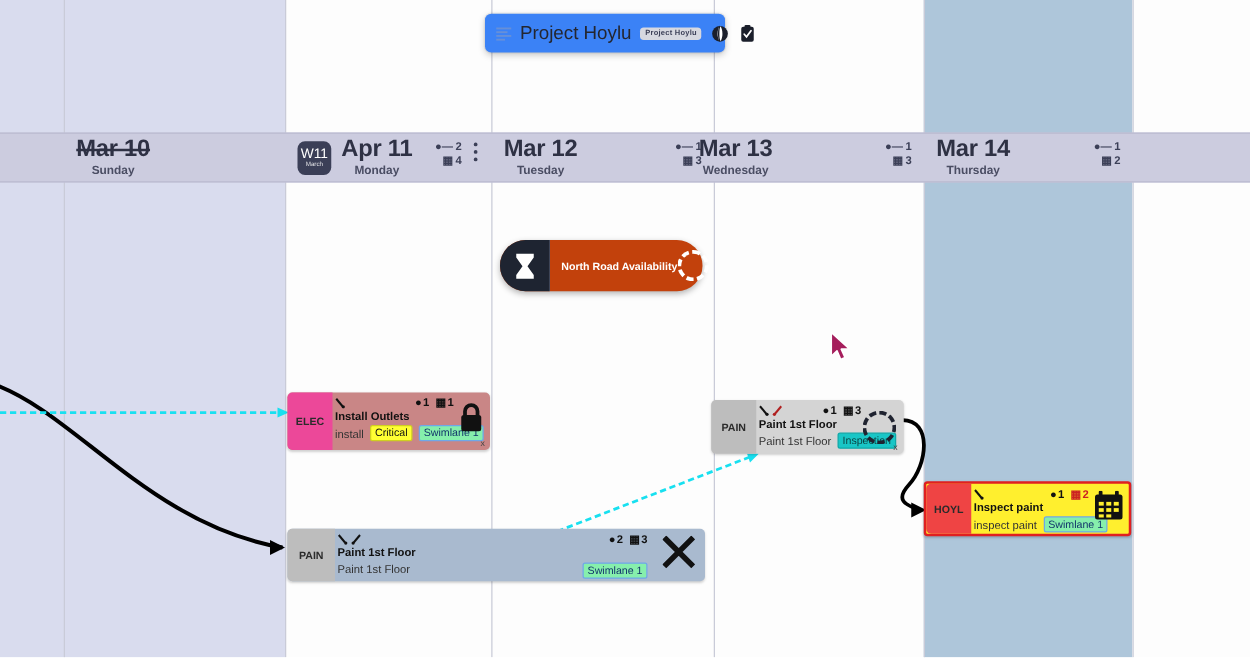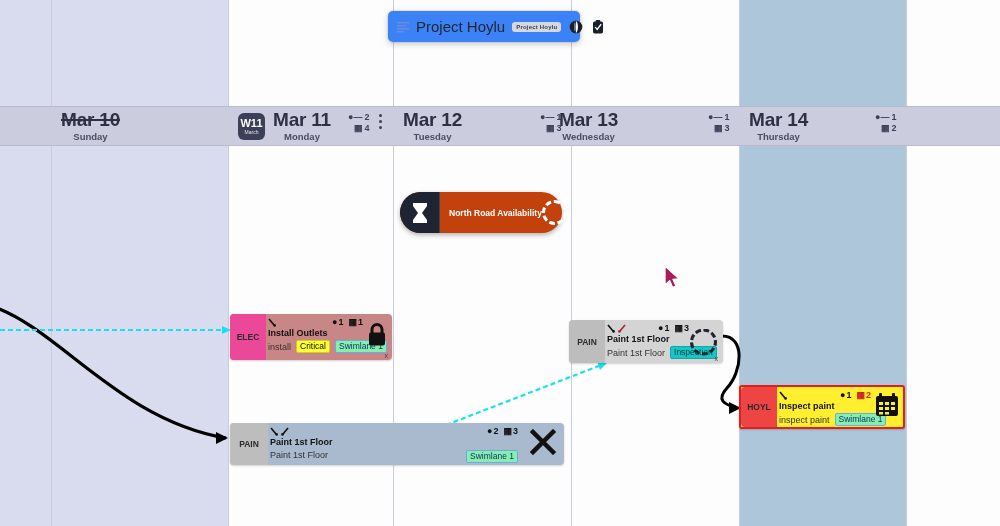--- a/index.html
+++ b/index.html
@@ -32,21 +32,21 @@
     font-size: 19px; font-weight: 700; color: #2e3144;
     line-height: 20px; letter-spacing: -0.2px;
   }
   .dtitle.strike { text-decoration: line-through; text-decoration-thickness: 1.5px; }
   .dsub { font-size: 9.5px; color: #4a4d63; line-height: 12px; margin-top: 1px; font-weight:600;}
   .wbadge {
     width: 27px; height: 27px; border-radius: 6px; background: #3b3f57;
     color: #fff; display: flex; flex-direction: column; align-items: center;
     justify-content: center; margin-right: 8px; flex: none;
   }
-  .wbadge .w { font-size: 11px; font-weight: 700; line-height: 11px; }
+  .wbadge .w { font-size: 11px; font-weight: 400; line-height: 11px; }
   .wbadge .m { font-size: 5px; line-height: 6px; opacity: .85; }
   .daymeta {
     position: absolute; top: 112px; display: flex; flex-direction: column;
     gap: 1px; font-size: 9px; color: #3b3f57; font-weight: 700; align-items: flex-end;
   }
   .daymeta .row { display:flex; align-items:center; gap:2px; }
   .kdots { position:absolute; top:114px; display:flex; flex-direction:column; gap:3px; }
   .kdots i { width:3px; height:3px; border-radius:50%; background:#3b3f57; display:block; }
 
   
@@ -144,21 +144,21 @@
       <div class="dsub">Sunday</div>
     </div>
   </div>
 
   <div class="daycell" style="left:228px;width:165px;">
     <div class="wbadge">
       <span class="w">W11</span>
       <span class="m">March</span>
     </div>
     <div class="dhl">
-      <div class="dtitle">Mar 11</div>
+      <div class="dtitle">Apr 11</div>
       <div class="dsub">Monday</div>
     </div>
   </div>
   <div class="daymeta" style="left:348px;">
     <div class="row">
         <span>●—</span>
         <span>2</span>
       </div>
     <div class="row">
         <span>▦</span>

